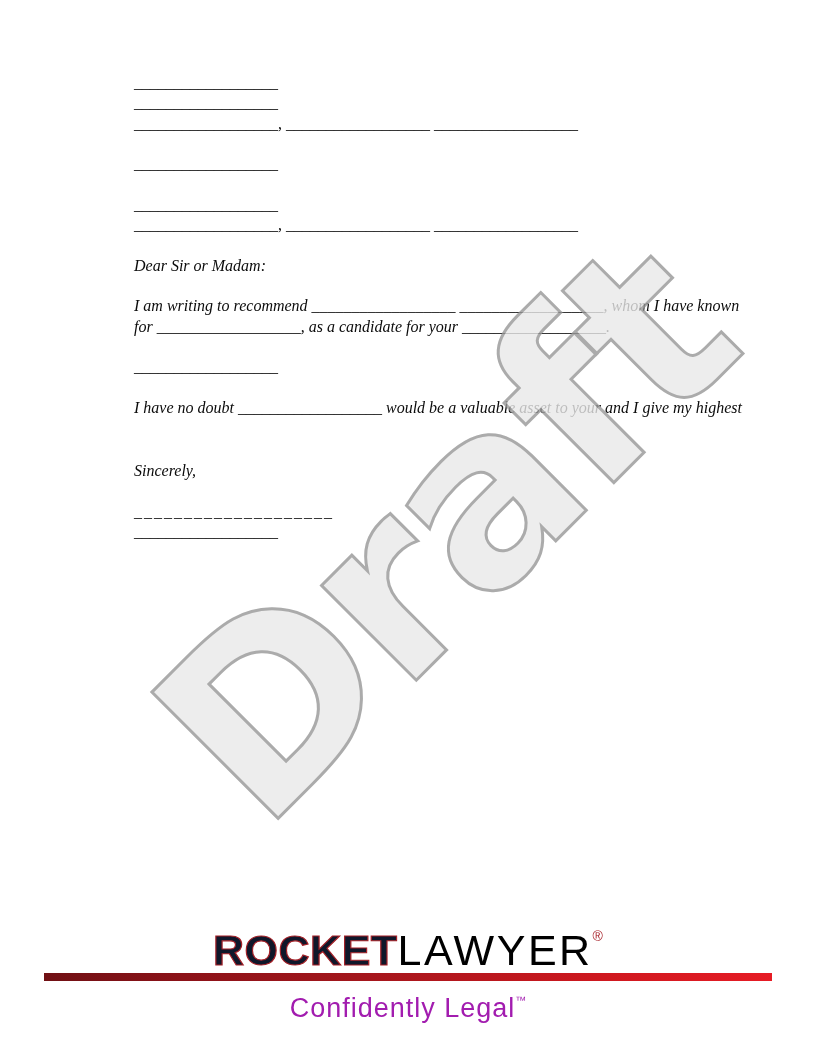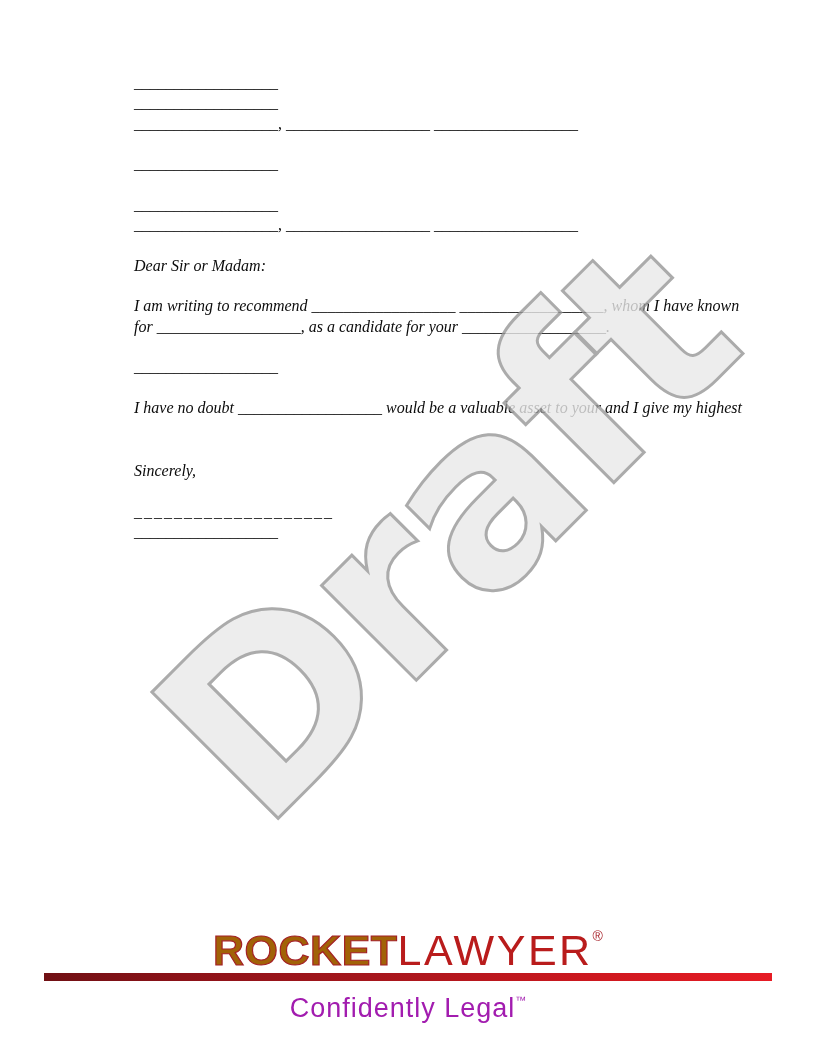--- a/index.html
+++ b/index.html
@@ -60,28 +60,28 @@
     top: 913px;
     text-align: center;
     font-family: "Liberation Sans", sans-serif;
     font-size: 43px;
     line-height: 46px;
     z-index: 3;
     white-space: nowrap;
   }
   .logo .rocket {
     font-weight: 800;
-    color: #a16207;
+    color: #0f172a;
     -webkit-text-stroke: 1.2px #a41f26;
     letter-spacing: 0.5px;
     text-align: right;
   }
   .logo .lawyer {
     font-weight: 400;
-    color: #b91c1c;
+    color: #000000;
     letter-spacing: 2.5px;
   }
   .logo .reg {
     font-size: 14px;
     color: #a8232b;
     vertical-align: 24px;
     letter-spacing: 0;
   }
   .rule {
     position: absolute;

